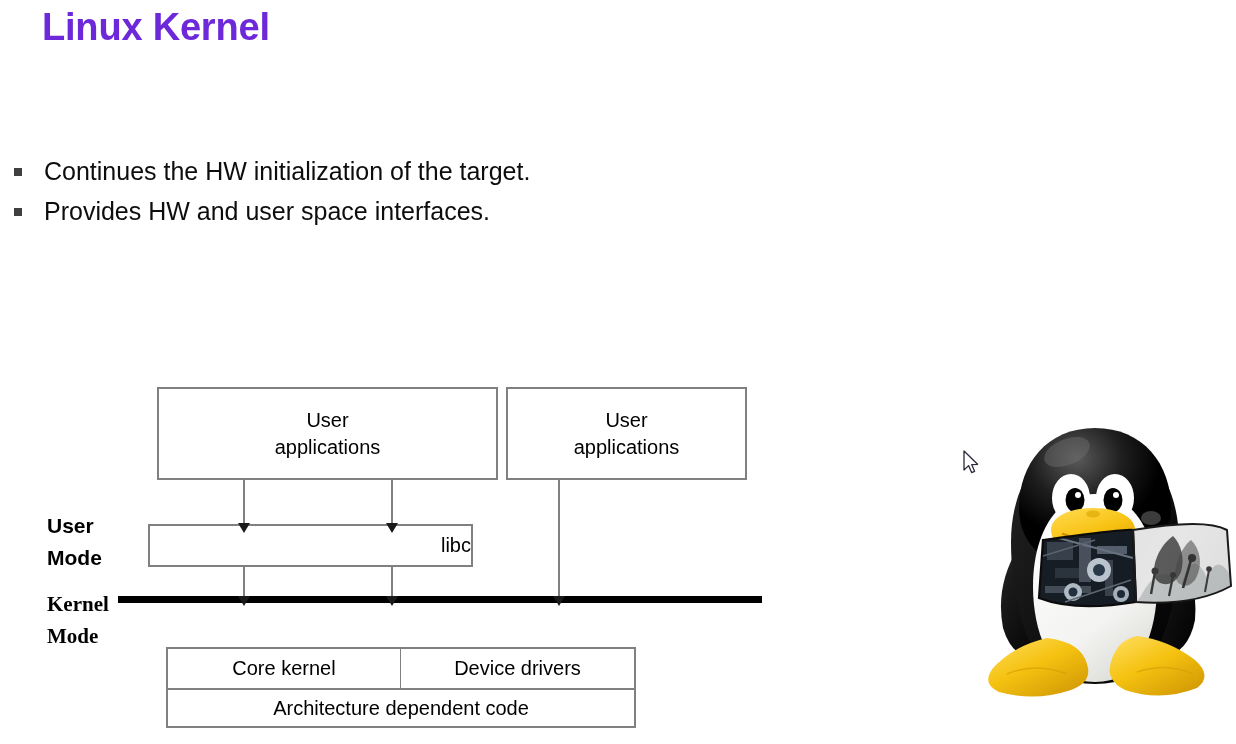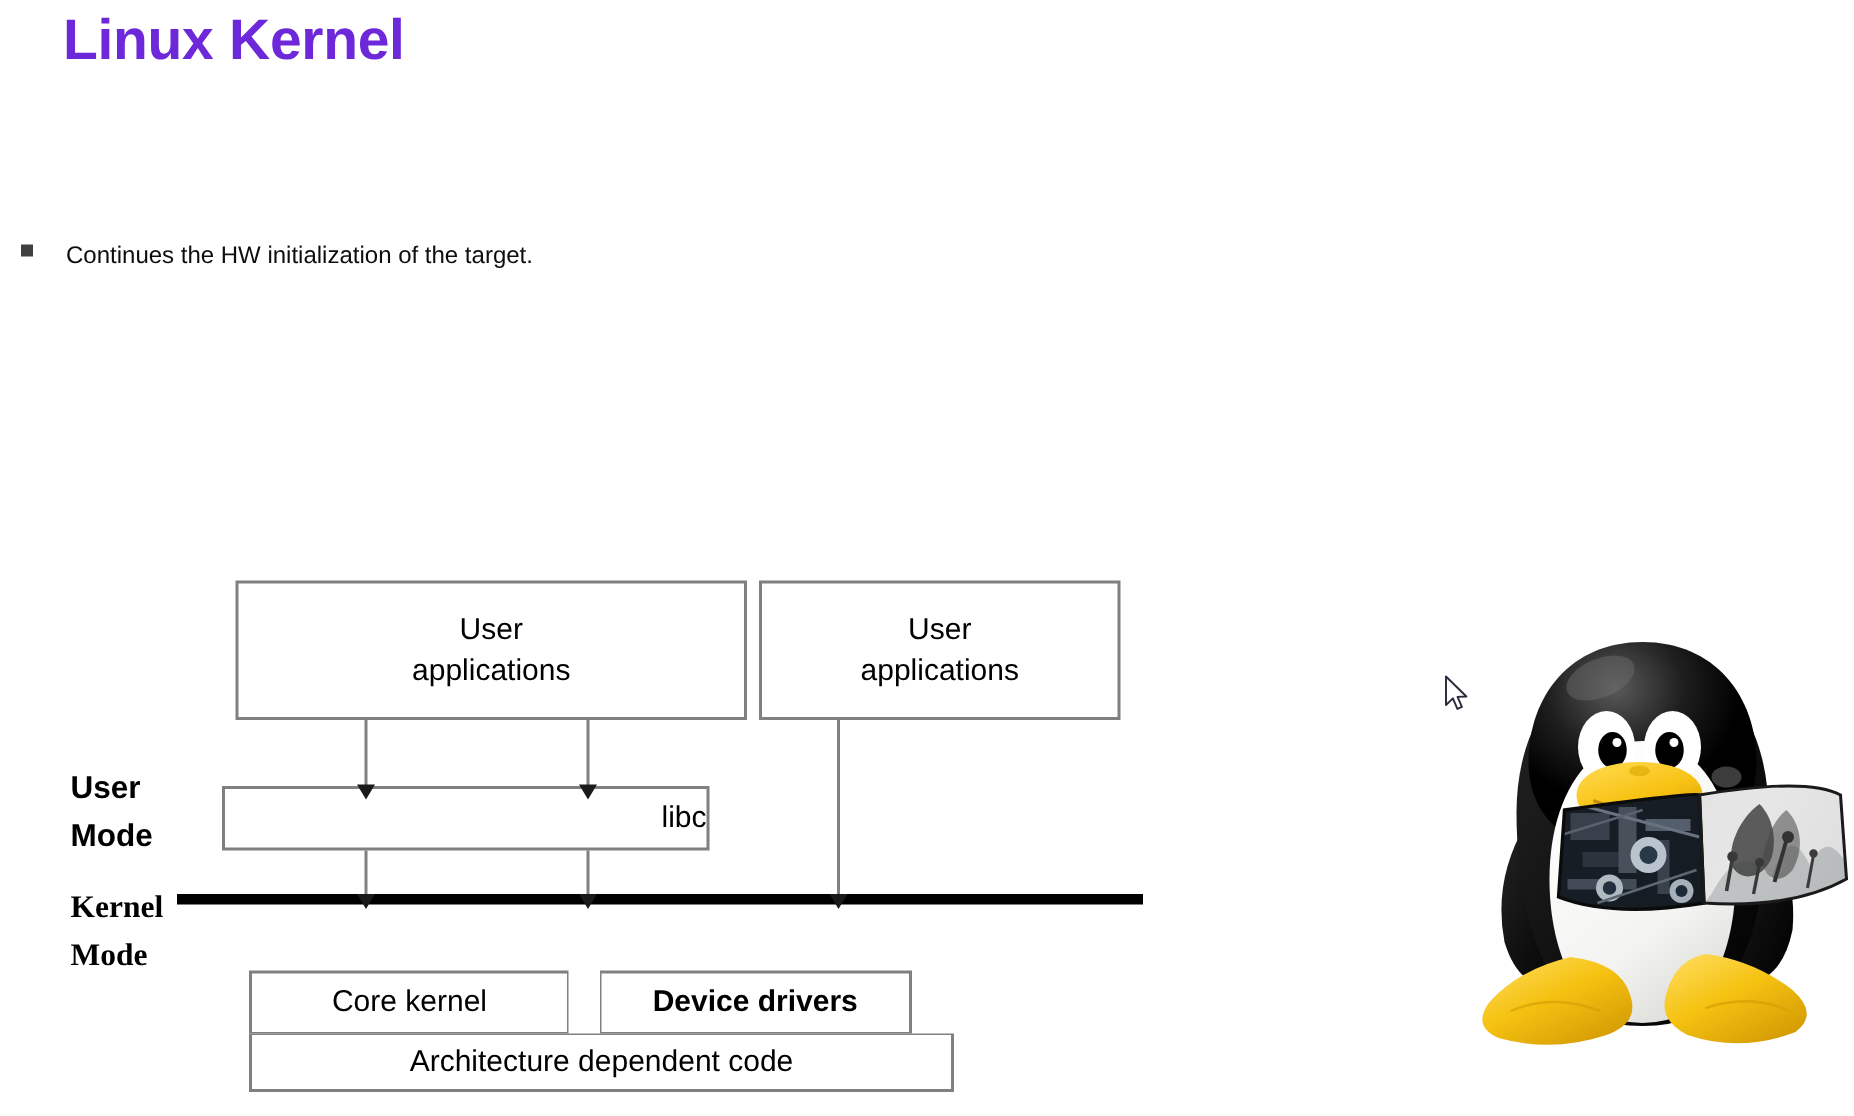--- a/index.html
+++ b/index.html
@@ -44,21 +44,21 @@
   .bullet-marker {
     width: 8px;
     height: 8px;
     background: #3f3f3f;
     flex: 0 0 8px;
     margin-right: 22px;
     position: relative;
     top: -4px;
   }
   .bullet-text {
-    font-size: 16px;
+    font-size: 25px;
     color: #0d0d0d;
     line-height: 34px;
     white-space: nowrap;
   }
 
   
   #arch-diagram {
     position: absolute;
     left: 0;
     top: 0;
@@ -79,27 +79,26 @@
     line-height: 27px;
     text-align: center;
   }
   .dbox span { display: block; }
 
   #box-user-apps-left  { left: 157px; top: 387px; width: 341px; height: 93px; }
   #box-user-apps-right { left: 506px; top: 387px; width: 241px; height: 93px; }
   #box-libc            { left: 148px; top: 524px; width: 325px; height: 43px; align-items: flex-end; }
 
   #box-core-kernel {
-    left: 166px; top: 647px; width: 213px; height: 43px;
+    left: 166px; top: 647px; width: 235px; height: 43px;
     border-right-width: 1px;
   }
   #box-device-drivers {
-    left: 400px; top: 647px; width: 208px; height: 43px;
+    left: 400px; top: 647px; width: 236px; height: 43px;
     border-left-width: 1px;
-    font-weight: bold;
   }
   #box-arch-code {
     left: 166px; top: 689px; width: 470px; height: 39px;
     border-top-width: 1px;
   }
 
   
   .mode-label {
     position: absolute;
     font-size: 21px;
@@ -166,20 +165,24 @@
 </style>
 </head>
 <body>
 
 <div id="slide-title">Linux Kernel</div>
 
 <div id="bullet-list">
   <div class="bullet-row">
     <span class="bullet-marker"></span>
     <span class="bullet-text">Continues the HW initialization of the target.</span>
+  </div>
+  <div class="bullet-row">
+    <span class="bullet-marker"></span>
+    <span class="bullet-text">Provides HW and user space interfaces.</span>
   </div>
 </div>
 
 <div id="arch-diagram">
 
   <div class="mode-label" id="label-user-mode">
     <div>User</div>
     <div>Mode</div>
   </div>
   <div class="mode-label" id="label-kernel-mode">

